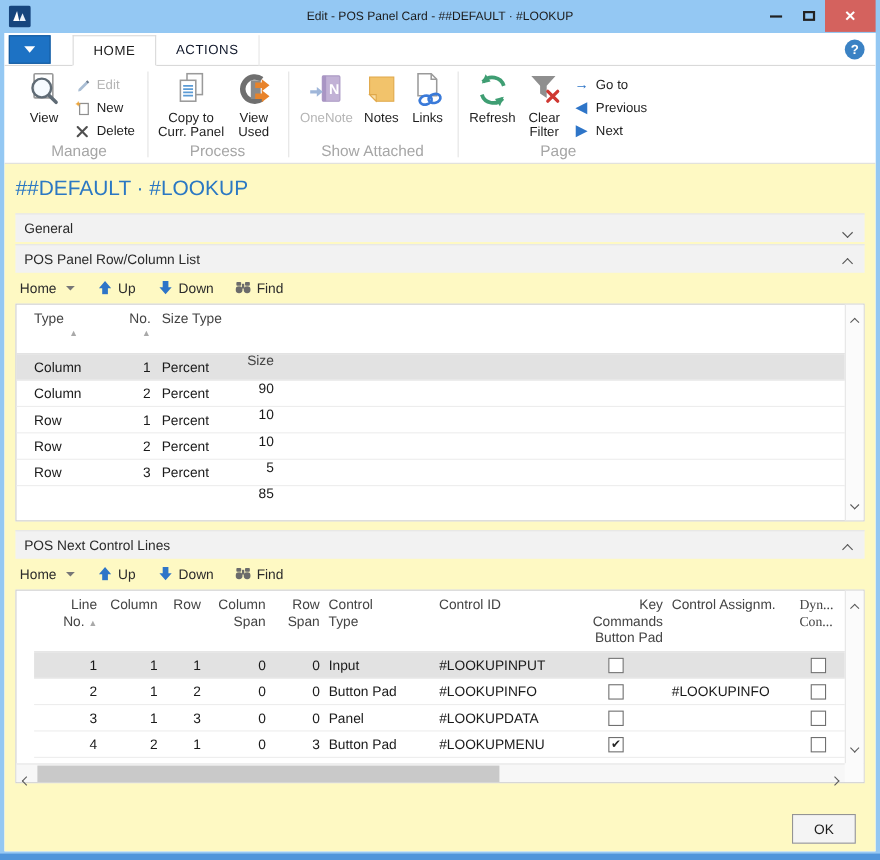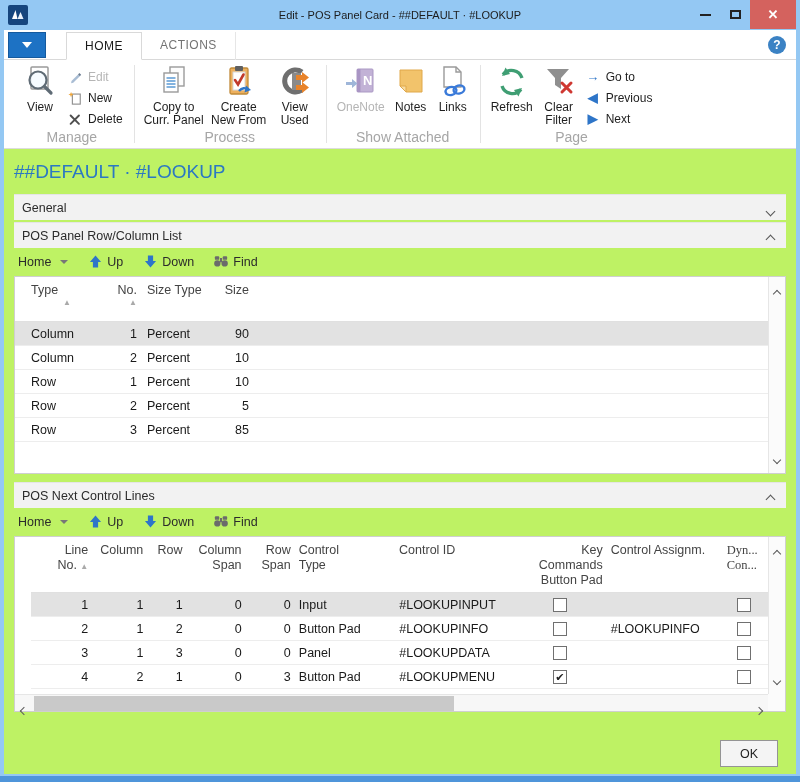--- a/index.html
+++ b/index.html
@@ -17,21 +17,21 @@
   .min-glyph { width:11px; height:2px; background:#222; }
   .max-glyph { width:11px; height:9px; border:2px solid #222; background:transparent; }
   .winbtn.close { width:46px; background:#d4625e; color:#fff; font-size:13px; font-weight:bold; }
 
   .client { position:absolute; left:4px; right:4px; top:30px; bottom:8px; background:#fff; display:flex; flex-direction:column; overflow:hidden; }
 
   
   .tabrow { height:30px; position:relative; background:#fff; border-bottom:1px solid #d9d9d9; display:flex; align-items:flex-end; flex:0 0 auto; }
   .appmenu { position:absolute; left:4px; top:2px; width:38px; height:26px; background:#1d72c4; border:1px solid #155a9e; display:flex; align-items:center; justify-content:center; }
   .tri-down { width:0; height:0; border-left:5px solid transparent; border-right:5px solid transparent; border-top:6px solid #fff; }
-  .tab { height:28px; line-height:27px; padding:0 18px; font-size:12px; letter-spacing:.5px; color:#737373; margin-bottom:-1px; }
+  .tab { height:28px; line-height:27px; padding:0 18px; font-size:12px; letter-spacing:.5px; color:#0f172a; margin-bottom:-1px; }
   .tab.first { margin-left:62px; }
   .tab.active { background:#fff; border:1px solid #d9d9d9; border-bottom:1px solid #fff; color:#1a1a1a; }
   .tab.plain { border-right:1px solid #e6e6e6; }
   .help { position:absolute; right:10px; top:6px; width:18px; height:18px; border-radius:50%; background:#3b82c4; color:#fff; font-size:12px; font-weight:bold; text-align:center; line-height:18px; }
 
   
   .ribbon { height:89px; background:#fff; border-bottom:1px solid #dcdcdc; display:flex; padding-left:6px; flex:0 0 auto; }
   .rgroup { display:flex; flex-direction:column; position:relative; padding:2px 7px 0 7px; }
   .rgroup.sep::before { content:""; position:absolute; left:0; top:5px; bottom:5px; width:1px; background:#e3e3e3; }
   .rbody { flex:1; display:flex; align-items:flex-start; }
@@ -39,21 +39,21 @@
   .bigbtn { padding-top:3px; display:flex; flex-direction:column; align-items:center; font-size:12px; color:#1e1e1e; text-align:center; line-height:13px; }
   .bigbtn .bicon { width:34px; height:34px; margin-bottom:2px; }
   .bigbtn.disabled { color:#b5b5b5; }
   .smallcol { display:flex; flex-direction:column; padding-top:4px; }
   .smallbtn { display:flex; align-items:center; gap:5px; height:21px; font-size:12px; color:#1e1e1e; padding:0 4px; }
   .smallbtn .sicon { width:16px; height:16px; display:flex; align-items:center; justify-content:center; flex:0 0 auto; }
   .smallbtn.disabled { color:#b5b5b5; }
   .blue-glyph { color:#2e75c8; font-weight:bold; font-size:13px; }
 
   
-  .content { flex:1; padding:0 10px; background:#bef264; overflow:hidden; }
+  .content { flex:1; padding:0 10px; background:#fef9c3; overflow:hidden; }
   .pagetitle { margin-top:12px; height:30px; font-size:19px; color:#2b78c3; }
   .sect { height:26px; background:#f2f2f2; border-top:1px solid #e5e5e5; display:flex; align-items:center; padding:0 8px; font-size:12.5px; color:#2b2b2b; position:relative; margin-top:3px; }
   .sect.tight { margin-top:2px; }
   .chev { display:inline-block; width:7px; height:7px; border-right:1.6px solid #555; border-bottom:1.6px solid #555; }
   .chev.down { transform:rotate(45deg); margin-top:-3px; }
   .chev.up { transform:rotate(-135deg); margin-top:4px; }
   .sect .chevbox { position:absolute; right:12px; top:9px; }
   .chev.sm { width:6px; height:6px; border-width:1.4px; border-color:#5a5a5a; }
 
   .minitb { height:27px; display:flex; align-items:center; font-size:12.5px; color:#2b2b2b; padding-left:4px; }
@@ -68,21 +68,21 @@
   .thead { display:flex; padding-left:16px; padding-right:17px; border-bottom:1px solid #e0e0e0; color:#444; font-size:12.5px; }
   .t1 .thead { height:45px; }
   .t2 .thead { height:56px; }
   .hcell { display:flex; flex-direction:column; line-height:15px; padding-top:6px; }
   .sort { font-size:8px; color:#a9a9a9; height:12px; line-height:10px; }
   .sort.center { text-align:center; }
   .trow { height:24px; display:flex; align-items:center; padding-left:16px; margin-right:17px; border-bottom:1px solid #ededed; font-size:12.5px; color:#1a1a1a; }
   .trow.sel { background:#e2e2e2; }
   .r { text-align:right; }
   
-  .wT{width:72px;} .wN{width:34px;} .wS{width:74px;padding-left:10px;} .wZ{width:38px;}
+  .wT{width:72px;} .wN{width:34px;} .wS{width:74px;padding-left:10px;} .wZ{width:38px;margin-top:38px;}
   
   .cA{width:42px;} .cB{width:56px;} .cC{width:40px;} .cD{width:60px;} .cE{width:50px;}
   .cF{width:100px;padding-left:8px;} .cG{width:130px;padding-left:10px;} .cH{width:87px;}
   .cI{width:120px;padding-left:8px;} .cJ{width:48px;font-family:Liberation Serif, serif;}
   .hpad{padding-left:10px;text-align:right;}
   .cbc{display:flex;justify-content:center;align-items:center;}
   .cb{width:14px;height:14px;border:1px solid #707070;background:#fff;font-size:11px;line-height:12px;text-align:center;color:#222;}
 
   .vscroll { position:absolute; top:0; right:0; bottom:0; width:17px; border-left:1px solid #e6e6e6; background:#fbfbfb; }
   .t2 .vscroll { bottom:17px; }
@@ -185,33 +185,20 @@
           <div class="bigbtn" style="width:66px">
             <span class="bicon">
               <svg viewBox="0 0 34 34" width="34" height="34">
                   <rect x="13" y="2" width="14" height="19" fill="#fdfdfd" stroke="#9a9a9a" stroke-width="1.4"></rect>
                   <rect x="7" y="8" width="14" height="19" fill="#fff" stroke="#9a9a9a" stroke-width="1.4"></rect>
                   <path d="M9.5 13 h9 M9.5 16 h9 M9.5 19 h9 M9.5 22 h9" stroke="#5b9bd5" stroke-width="1.6"></path>
                 </svg>
             </span>
             <span style="width:62px">Copy to Curr. Panel</span>
           </div>
-          <div class="bigbtn" style="width:64px">
-            <span class="bicon">
-              <svg viewBox="0 0 34 34" width="34" height="34">
-                  <rect x="8" y="3" width="18" height="26" rx="1.5" fill="#edb05e" stroke="#c08a39" stroke-width="1.3"></rect>
-                  <rect x="13" y="1" width="8" height="5" rx="1" fill="#5f5f5f"></rect>
-                  <rect x="11" y="7" width="12" height="18" fill="#fff" stroke="#d8d8d8"></rect>
-                  <path d="M13 15 L16 19.5 L21.5 9.5" fill="none" stroke="#c0392b" stroke-width="2.6" stroke-linecap="round"></path>
-                  <path d="M17 26 C20 22.5 23.5 22.5 25 24.5" fill="none" stroke="#2e75c8" stroke-width="2.4"></path>
-                  <path d="M24 20.5 L29 25 L22.5 27.5 Z" fill="#2e75c8"></path>
-                </svg>
-            </span>
-            <span style="width:58px">Create New From</span>
-          </div>
           <div class="bigbtn" style="width:48px">
             <span class="bicon">
               <svg viewBox="0 0 34 34" width="34" height="34">
                   <path d="M24 7 A11 11 0 1 0 24 25" fill="none" stroke="#6f6f6f" stroke-width="5"></path>
                   <rect x="14" y="8" width="9" height="17" fill="#8a8a8a"></rect>
                   <path d="M18 10 h6 v-3 l7 5.5 -7 5.5 v-3 h-6 Z" fill="#e8832a"></path>
                   <path d="M18 20 h6 v-3 l7 5.5 -7 5.5 v-3 h-6 Z" fill="#e8832a"></path>
                 </svg>
             </span>
             <span style="width:44px">View Used</span>

